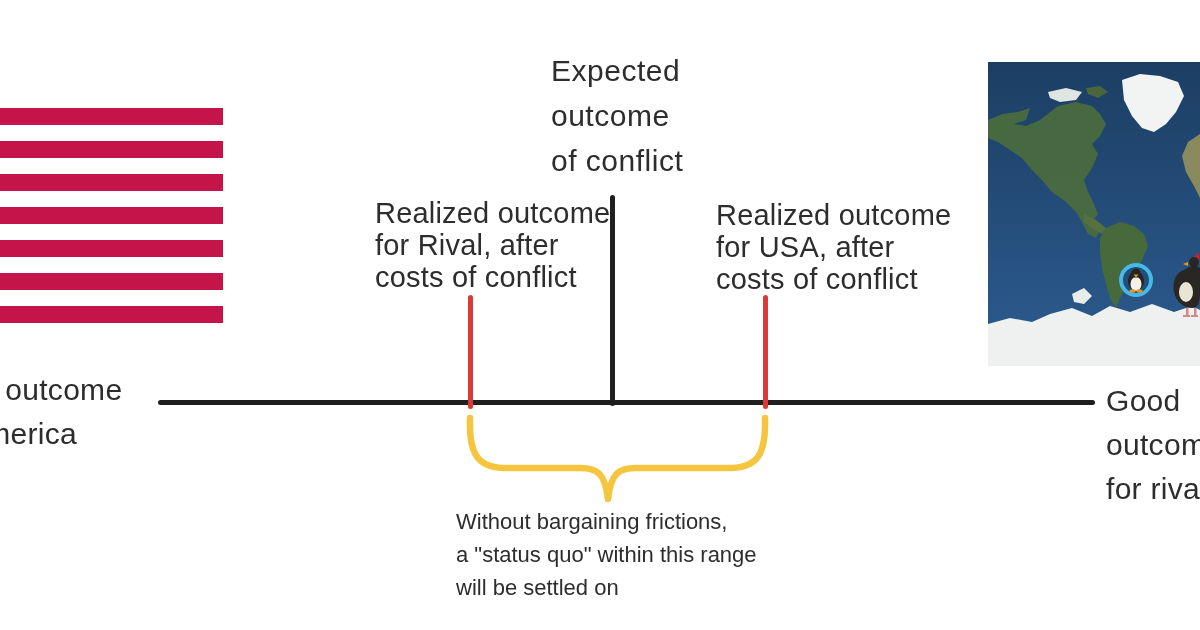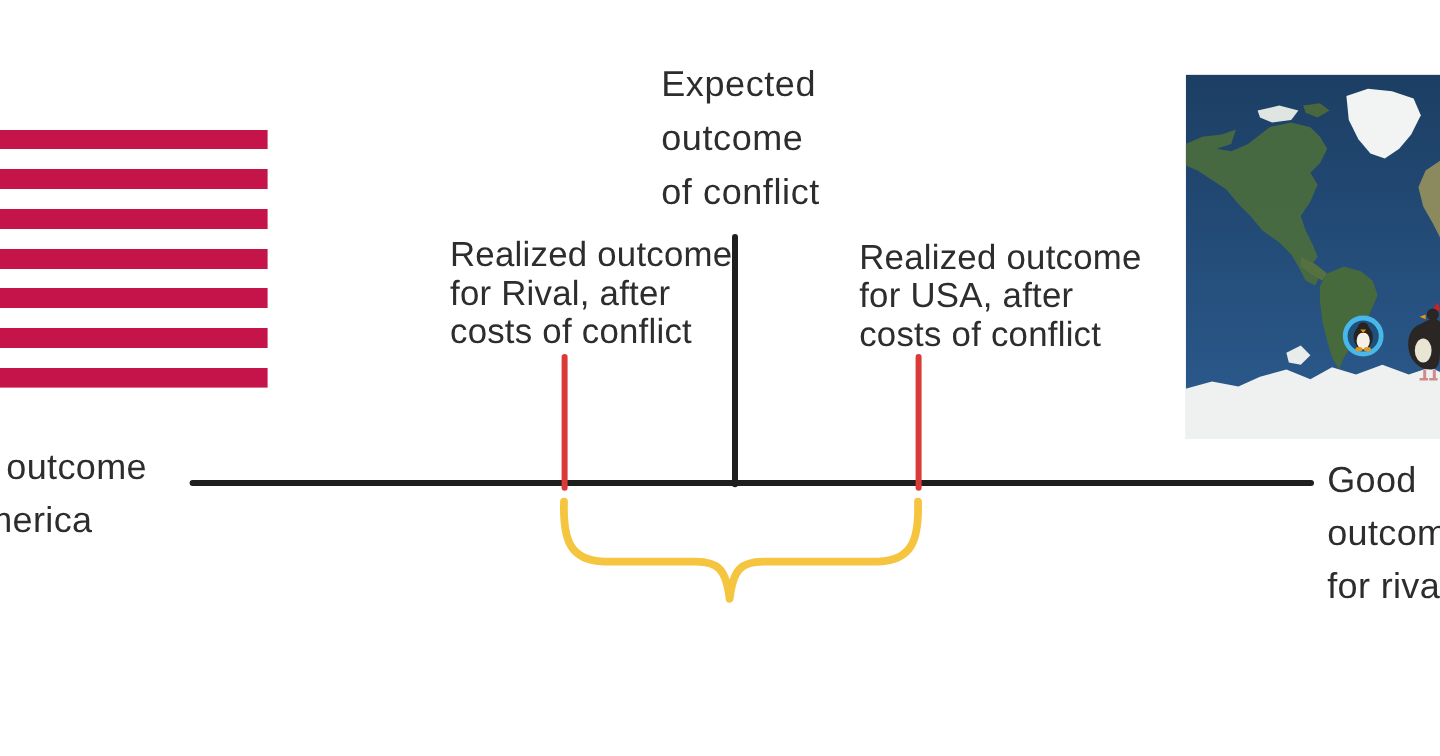--- a/index.html
+++ b/index.html
@@ -163,19 +163,22 @@
 
   <div class="hline"></div>
   <div class="vline"></div>
   <div class="tick tick-left"></div>
   <div class="tick tick-right"></div>
 
   <svg class="brace" viewBox="0 0 325 100">
     <path d="M 15,8 C 14,40 20,57 48,58 L 125,58 C 143,58 150,64 153,89 C 156,64 163,58 181,58 L 277,58 C 305,57 311,40 310,8"></path>
   </svg>
 
+  <div class="txt note">Without bargaining frictions,
+a "status quo" within this range
+will be settled on</div>
 
   <div class="txt axis-label axis-left">Good outcome
 for America</div>
   <div class="txt axis-label axis-right">Good outcome
 for rival</div>
 
 </div>
 
 </body></html>

